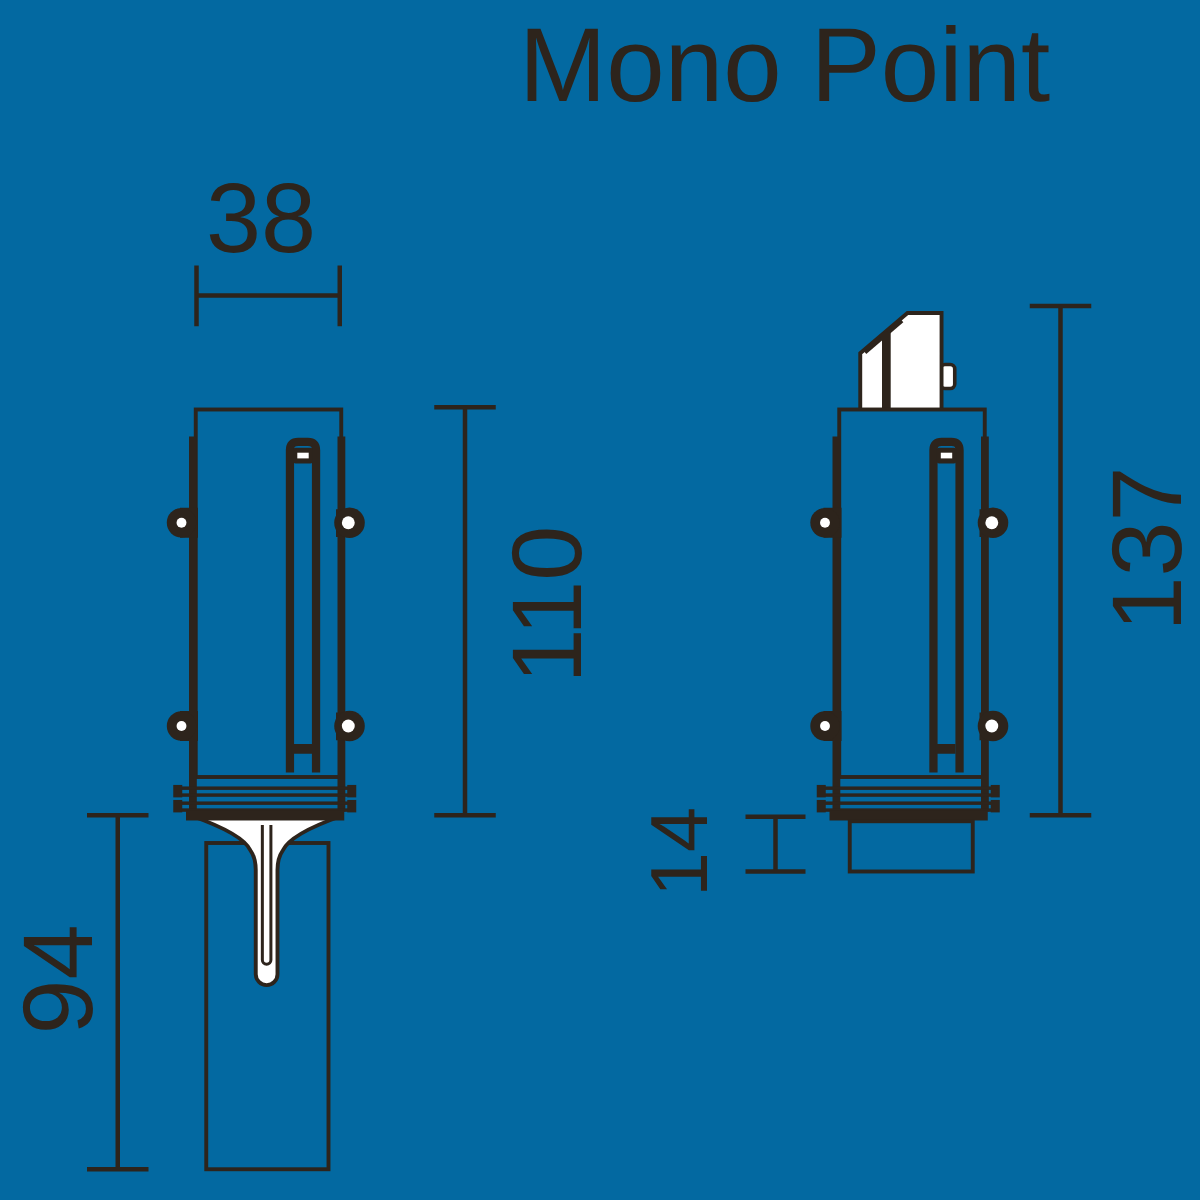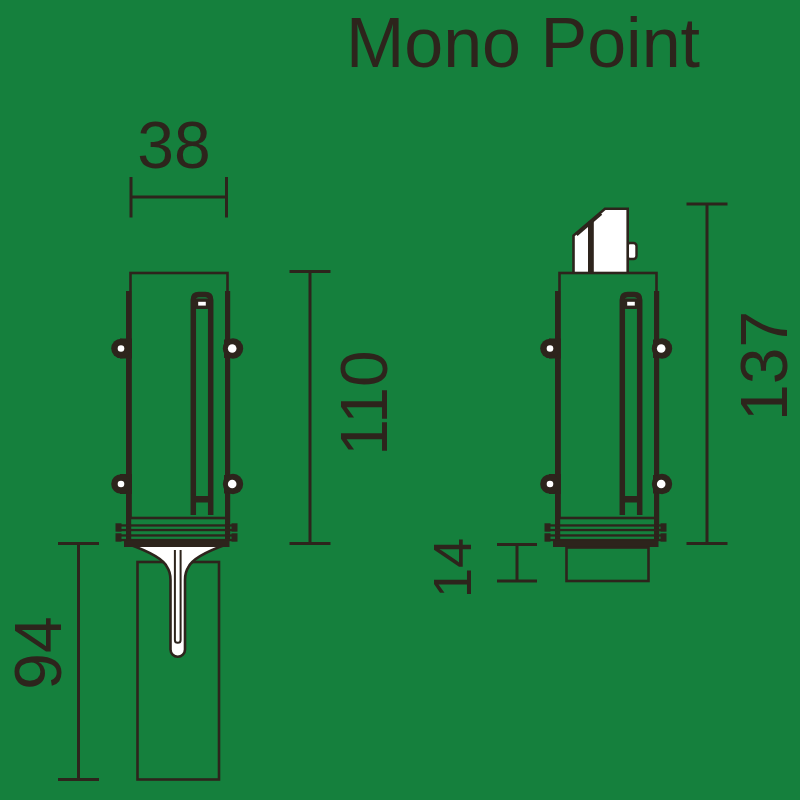--- a/index.html
+++ b/index.html
@@ -1,16 +1,16 @@
 <!DOCTYPE html>
 <html><head>
 <meta charset="utf-8">
 <style>
   html,body{margin:0;padding:0;background:#ffffff;}
-  .stage{position:relative;width:800px;height:800px;background:#15803d;overflow:hidden;
+  .stage{position:relative;width:800px;height:800px;background:#0369a1;overflow:hidden;
          font-family:"Liberation Sans", sans-serif;}
   svg{display:block;}
   text{font-family:"Liberation Sans", sans-serif;}
 </style>
 </head>
 <body>
 
 <div class="stage">
 <svg width="800" height="800" viewBox="0 0 800 800">
 

